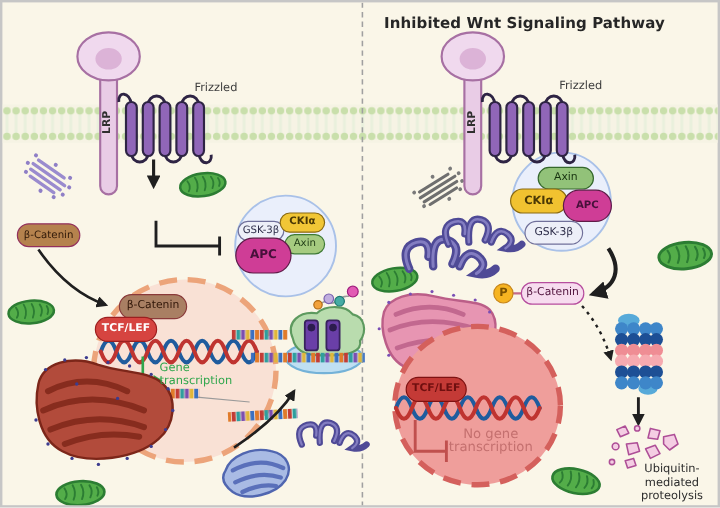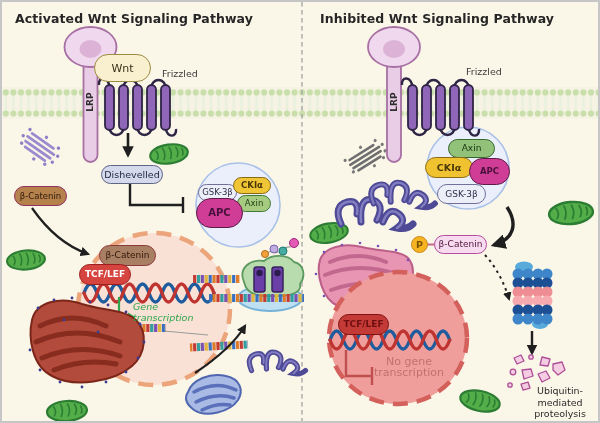--- a/index.html
+++ b/index.html
@@ -265,40 +265,37 @@
     <path d="M540,355 l8,2 l-2,7 l-8,-1 z"></path>
     <path d="M551,362 l9,-2 l3,8 l-7,5 l-5,-5 z"></path>
     <circle cx="511" cy="370" r="2.8"></circle>
     <path d="M520,368 l9,-1 l2,7 l-9,3 z"></path>
     <path d="M536,372 l8,-3 l4,7 l-8,4 z"></path>
     <circle cx="508" cy="383" r="2.2"></circle>
     <path d="M519,382 l7,-2 l2,6 l-7,2 z"></path>
   </g>
 </svg>
 
-<div class="lbl title" style="left:13px;top:9px;">Activated Wnt Signaling Pathway</div>
 <div class="lbl title" style="left:318px;top:9px;">Inhibited Wnt Signaling Pathway</div>
 
-<div class="pill" style="left:92px;top:52px;width:57px;height:28px;background:#f8f0cf;border:1.6px solid #9e8b43;font-size:11px;color:#39301a;">Wnt</div>
 <div class="lbl" style="left:160px;top:66px;font-size:9.5px;color:#3c3c3c;">Frizzled</div>
 <div class="lbl" style="left:464px;top:64px;font-size:9.5px;color:#3c3c3c;">Frizzled</div>
 <div class="lbl vert" style="left:73px;top:92px;width:30px;height:16px;font-size:9px;font-weight:bold;color:#2f2f2f;">LRP</div>
 <div class="lbl vert" style="left:377px;top:92px;width:30px;height:16px;font-size:9px;font-weight:bold;color:#2f2f2f;">LRP</div>
 
-<div class="pill" style="left:99px;top:163px;width:62px;height:19px;background:#d4daec;border:1.5px solid #5d6687;font-size:9.5px;color:#202840;">Dishevelled</div>
 
 <div class="pill" style="left:196px;top:182px;width:39px;height:17px;background:#edeff8;border:1.4px solid #70709a;font-size:8.5px;color:#2e2e4a;">GSK-3β</div>
 <div class="pill" style="left:231px;top:175px;width:38px;height:17px;background:#f1c636;border:1.4px solid #8a6a12;font-size:8.5px;font-weight:bold;color:#4a3805;">CKIα</div>
 <div class="pill" style="left:235px;top:193px;width:34px;height:17px;background:#a6cb80;border:1.4px solid #3e7a35;font-size:8.5px;color:#1e3a14;">Axin</div>
 <div class="pill" style="left:194px;top:196px;width:47px;height:30px;background:#cf3d96;border:1.6px solid #5e1b47;font-size:10px;font-weight:bold;color:#47103a;">APC</div>
 
 <div class="pill" style="left:12px;top:184px;width:53px;height:20px;background:#b5824d;border:1.6px solid #93305c;font-size:8.5px;color:#2e1808;">β-Catenin</div>
 <div class="pill" style="left:97px;top:243px;width:57px;height:21px;background:#a97f63;border:1.6px solid #8a3a3a;font-size:9px;color:#301608;">β-Catenin</div>
 <div class="pill" style="left:77px;top:262px;width:52px;height:21px;background:#d64440;border:1.6px solid #9c1f1f;font-size:9px;font-weight:bold;color:#ffffff;">TCF/LEF</div>
-<div class="lbl prelines" style="left:131px;top:299px;font-size:9.5px;line-height:11px;color:#2fa64c;font-style:italic;">Gene
+<div class="lbl prelines" style="left:131px;top:299px;font-size:9.5px;line-height:11px;color:#2fa64c;">Gene
 transcription</div>
 
 <div class="pill" style="left:446px;top:137px;width:47px;height:19px;background:#92c279;border:1.5px solid #35682c;font-size:9px;color:#17320f;">Axin</div>
 <div class="pill" style="left:423px;top:155px;width:48px;height:21px;background:#f1c230;border:1.5px solid #8a6a12;font-size:9.5px;font-weight:bold;color:#4a3805;">CKIα</div>
 <div class="pill" style="left:467px;top:156px;width:41px;height:27px;background:#cf3d96;border:1.5px solid #5e1b47;font-size:8.5px;font-weight:bold;color:#47103a;">APC</div>
 <div class="pill" style="left:435px;top:182px;width:49px;height:20px;background:#edeff8;border:1.5px solid #70709a;font-size:9px;color:#2e2e4a;">GSK-3β</div>
 
 <div class="pill" style="left:409px;top:234px;width:17px;height:17px;background:#f6b421;border:1.8px solid #c8871c;font-size:9.5px;font-weight:bold;color:#7c5200;">P</div>
 <div class="pill" style="left:432px;top:233px;width:53px;height:19px;background:#f7dcef;border:1.5px solid #b64d9e;font-size:9px;color:#50123c;">β-Catenin</div>
 

